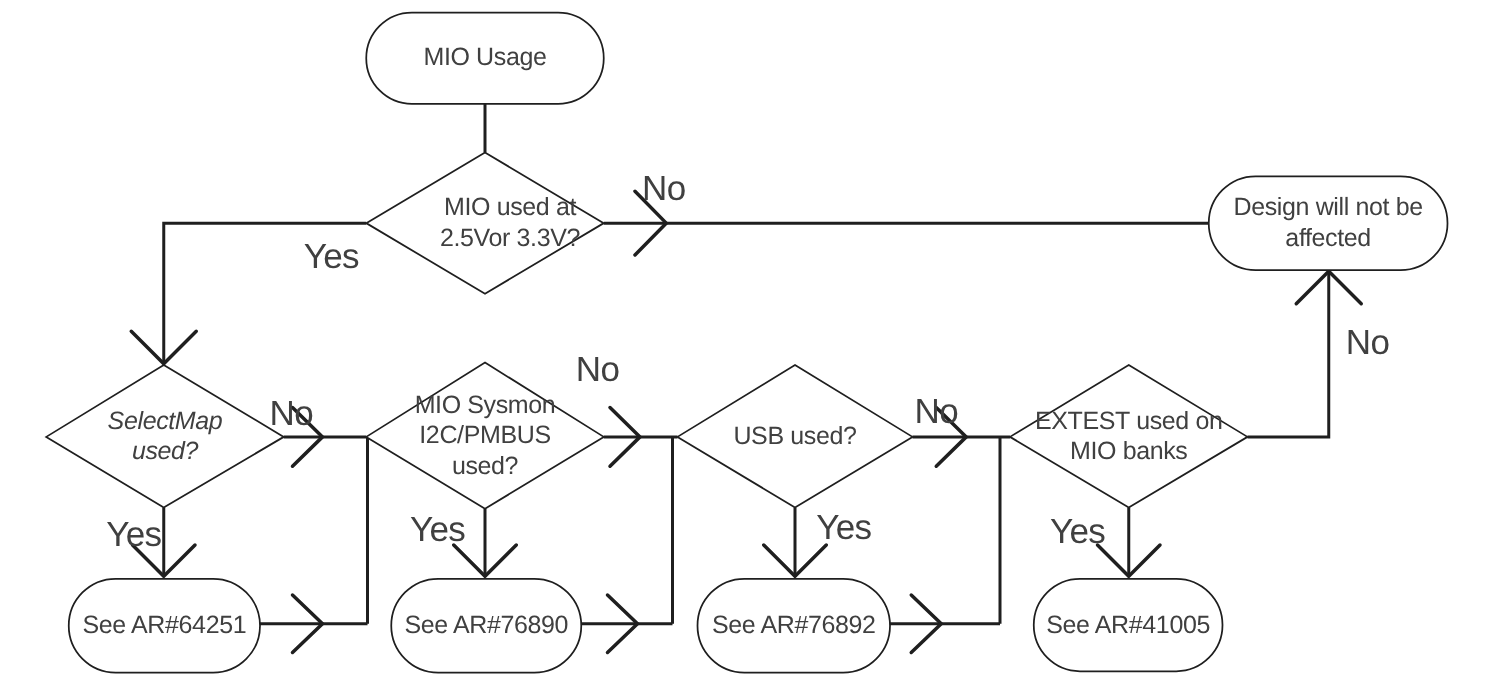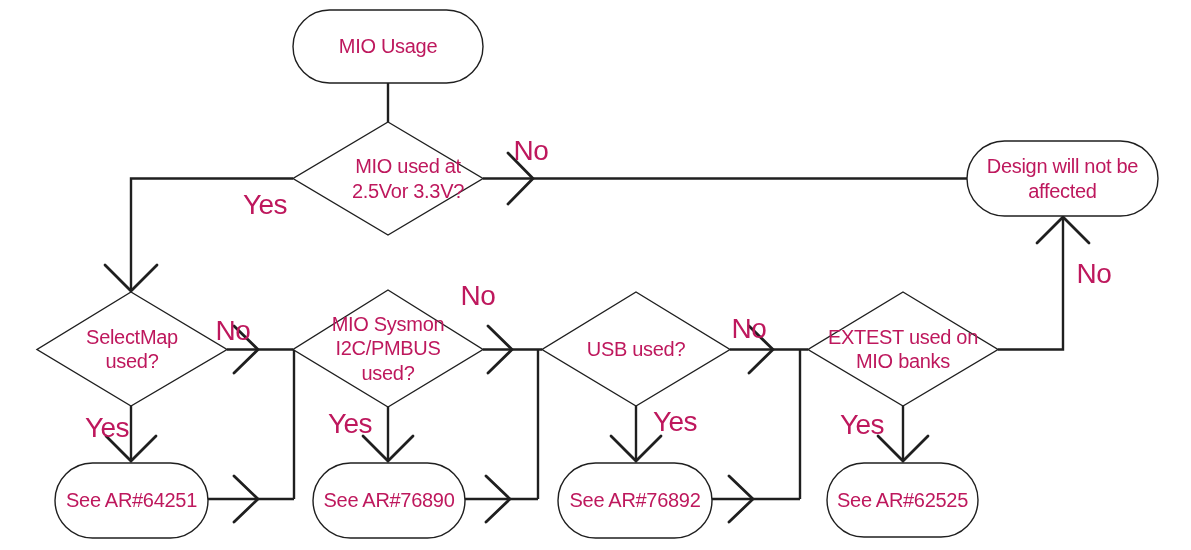--- a/index.html
+++ b/index.html
@@ -1,18 +1,18 @@
 <!DOCTYPE html>
 <html><head>
 <meta charset="utf-8">
 <style>
   html,body{margin:0;padding:0;background:#ffffff;}
   .canvas{
     position:relative;width:1191px;height:550px;background:#ffffff;
-    font-family:"Liberation Sans","DejaVu Sans",sans-serif;color:#be185d;overflow:hidden;
+    font-family:"Liberation Sans","DejaVu Sans",sans-serif;color:#404040;overflow:hidden;
   }
   .canvas svg{position:absolute;left:0;top:0;}
   .node-label{
     position:absolute;display:flex;align-items:center;justify-content:center;
     text-align:center;font-size:20px;line-height:1.22;letter-spacing:-0.3px;
   }
   .node-label .w{display:inline-block;}
   .mw110{max-width:110px;} .mw118{max-width:118px;} .mw120{max-width:120px;margin-left:40px;}
   .mw150{max-width:150px;} .mw164{max-width:164px;}
   .edge-label{
@@ -78,21 +78,21 @@
   </div>
 
   <div class="node-label" style="left:293px;top:122px;width:190px;height:113px;">
     <span class="w mw120">MIO used at 2.5Vor 3.3V?</span>
   </div>
 
   <div class="node-label" style="left:967px;top:141px;width:191px;height:75px;">
     <span class="w mw164">Design will not be affected</span>
   </div>
 
-  <div class="node-label" style="left:37px;top:292px;width:190px;height:114px;">
+  <div class="node-label" style="left:37px;top:292px;width:190px;height:114px;font-style:italic;">
     <span class="w mw110">SelectMap used?</span>
   </div>
 
   <div class="node-label" style="left:293px;top:290px;width:190px;height:117px;">
     <span class="w mw118">MIO Sysmon I2C/PMBUS used?</span>
   </div>
 
   <div class="node-label" style="left:808px;top:292px;width:190px;height:114px;">
     <span class="w mw150">EXTEST used on MIO banks</span>
   </div>
@@ -107,21 +107,21 @@
 
   <div class="node-label" style="left:313px;top:463px;width:152px;height:75px;">
     <span class="w">See AR#76890</span>
   </div>
 
   <div class="node-label" style="left:558px;top:463px;width:154px;height:75px;text-align:center;">
     <span class="w">See AR#76892</span>
   </div>
 
   <div class="node-label" style="left:827px;top:463px;width:151px;height:74px;">
-    <span class="w">See AR#62525</span>
+    <span class="w">See AR#41005</span>
   </div>
 
   <div class="edge-label" style="left:531px;top:151px;">No</div>
   <div class="edge-label" style="left:265px;top:205px;">Yes</div>
   <div class="edge-label" style="left:233px;top:331px;">No</div>
   <div class="edge-label" style="left:107px;top:428px;">Yes</div>
   <div class="edge-label" style="left:478px;top:296px;">No</div>
   <div class="edge-label" style="left:350px;top:424px;">Yes</div>
   <div class="edge-label" style="left:749px;top:329px;">No</div>
   <div class="edge-label" style="left:675px;top:422px;">Yes</div>

